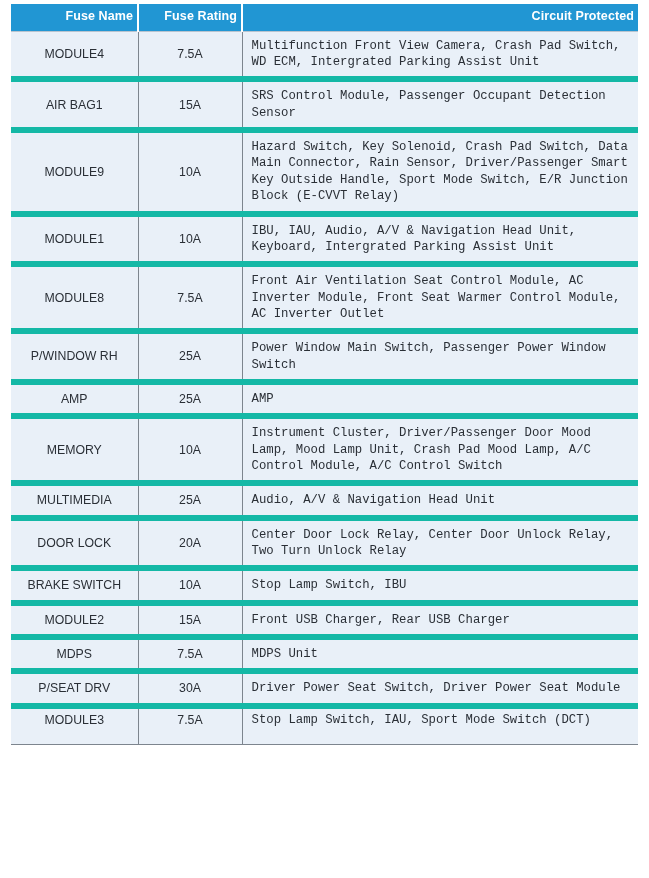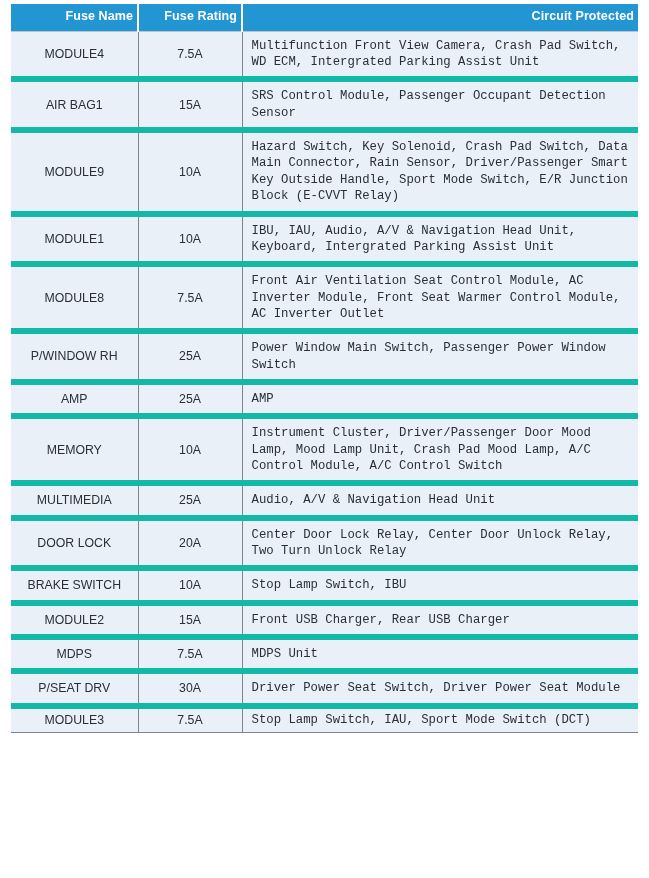--- a/index.html
+++ b/index.html
@@ -58,21 +58,21 @@
     padding: 6px 4px;
   }
   td.cell-rating {
     text-align: center;
     padding: 6px 4px;
   }
   td.cell-circuit {
     text-align: left;
     padding: 6px 8px 6px 9px;
   }
-  tr.row-compact td { padding-top: 3px; padding-bottom: 4px; }
+  tr.row-compact td { padding-top: 3px; padding-bottom: 16px; }
 </style>
 </head>
 <body>
 
 <div id="fuse-table-wrap">
   <table class="fuse-table">
     <colgroup>
       <col class="col-name">
       <col class="col-rating">
       <col class="col-circuit">

